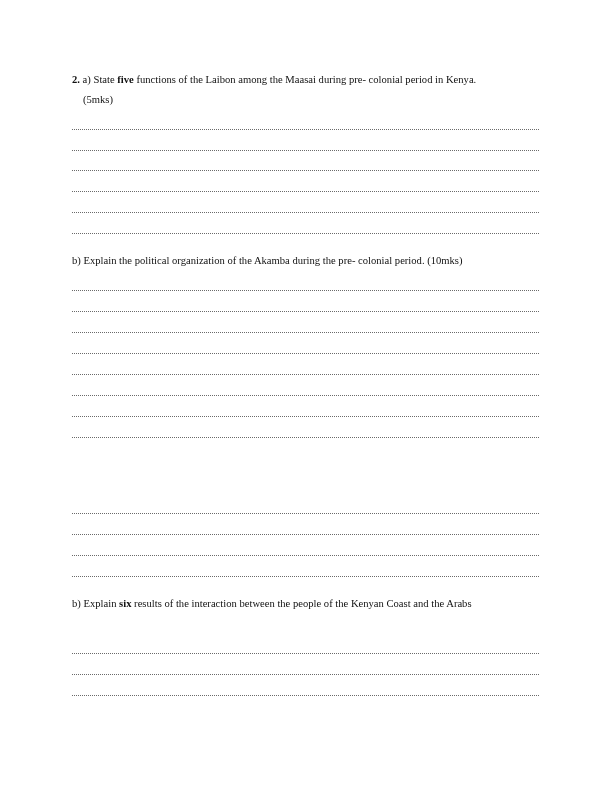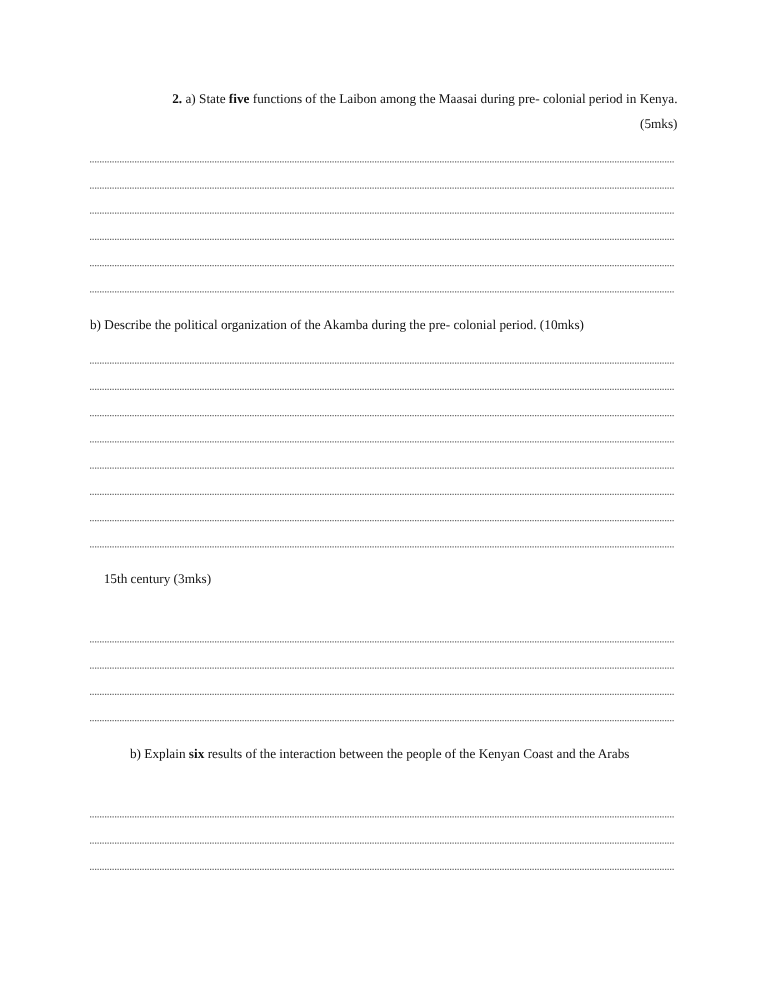--- a/index.html
+++ b/index.html
@@ -7,49 +7,48 @@
          font-family:"Liberation Serif", "DejaVu Serif", serif; color:#111; }
   .q { position:absolute; left:72px; width:470px; font-size:10.6px; line-height:20px; }
   .q .cont { padding-left:11px;font-family:Liberation Serif, serif; }
   .dl { position:absolute; left:72px; width:467px; height:0;
         border-bottom:1px dotted #6a6a6a; }
   b { font-weight:bold; }
 </style>
 </head>
 <body>
 
-<div class="q" style="top:70px;text-align:right;">
+<div class="q" style="top:70px;">
   <div><b>2.</b> <span>a)</span> <span>State </span><b>five</b><span> functions of the Laibon among the Maasai during pre- colonial period in Kenya.</span></div>
   <div class="cont">(5mks)</div>
 </div>
 <div class="dl" style="top:129px;"></div>
 <div class="dl" style="top:150px;"></div>
 <div class="dl" style="top:170px;"></div>
 <div class="dl" style="top:191px;"></div>
 <div class="dl" style="top:212px;"></div>
 <div class="dl" style="top:233px;"></div>
 
 <div class="q" style="top:251px;">
-  <div><span>b)</span> <span>Describe the political organization of the Akamba during the pre- colonial period. (10mks)</span></div>
+  <div><span>b)</span> <span>Explain the political organization of the Akamba during the pre- colonial period. (10mks)</span></div>
 </div>
 <div class="dl" style="top:290px;"></div>
 <div class="dl" style="top:311px;"></div>
 <div class="dl" style="top:332px;"></div>
 <div class="dl" style="top:353px;"></div>
 <div class="dl" style="top:374px;"></div>
 <div class="dl" style="top:395px;"></div>
 <div class="dl" style="top:416px;"></div>
 <div class="dl" style="top:437px;"></div>
 
 <div class="q" style="top:454px;">
-  <div class="cont">15th century (3mks)</div>
 </div>
 <div class="dl" style="top:513px;"></div>
 <div class="dl" style="top:534px;"></div>
 <div class="dl" style="top:555px;"></div>
 <div class="dl" style="top:576px;"></div>
 
-<div class="q" style="top:594px;margin-left:32px;">
+<div class="q" style="top:594px;">
   <div><span>b)</span> <span>Explain </span><b>six</b><span> results of the interaction between the people of the Kenyan Coast and the Arabs</span></div>
 </div>
 <div class="dl" style="top:653px;"></div>
 <div class="dl" style="top:674px;"></div>
 <div class="dl" style="top:695px;"></div>
 
 </body></html>

